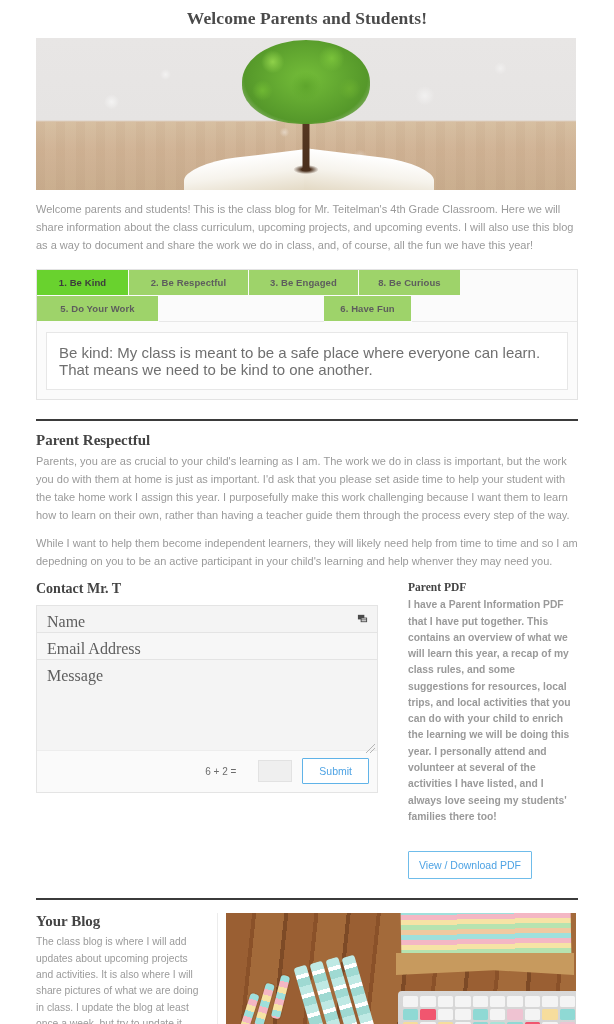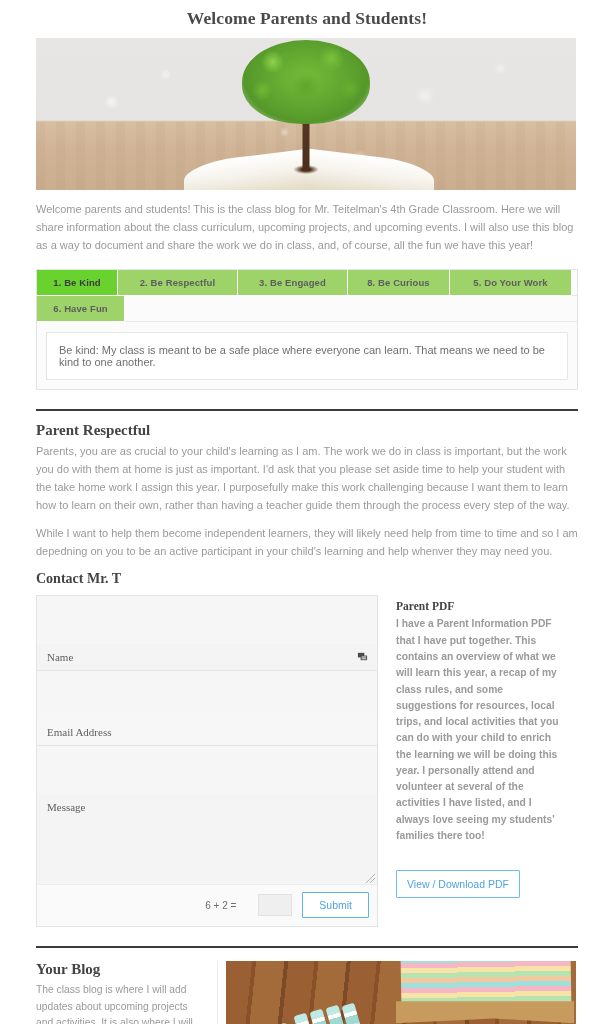--- a/index.html
+++ b/index.html
@@ -99,67 +99,66 @@
     padding: 7px 0;
     text-align: center;
     background: #9ed36a;
     border-right: 1px solid #fbfbfb;
     border-bottom: 1px solid #fbfbfb;
     cursor: pointer;
     letter-spacing: .1px;
     white-space: nowrap;
   }
   .tab.active { background: #69d22e; color:#3c3c3c; }
-  .tab.t0{width:81px}.tab.t1{width:120px}.tab.t2{width:110px}
+  .tab.t0{width:92px}.tab.t1{width:120px}.tab.t2{width:110px}
   .tab.t3{width:102px}.tab.t4{width:122px}.tab.t5{width:88px}
   .tab-filler { flex:1; background:#fbfbfb; border-bottom:1px solid #e8e8e8;}
   .tab-panel {
     background:#ffffff;
     border-top:1px solid #e3e3e3;
     margin: 10px 9px 9px 9px;
     border:1px solid #e7e7e7;
     padding: 11px 12px;
-    font-size: 11px;
+    font-size: 15px;
     color:#6f6f6f;
   }
 
   hr.rule { border:none; border-top: 2px solid #3b3b3b; margin: 19px 0 0 0; }
 
   h2.section {
     font-family: "Liberation Serif", serif;
     font-size: 15px;
     font-weight: 700;
     color: #444;
     padding-top: 11px;
     padding-bottom: 4px;
   }
 
   
-  .two-col { display:flex; gap: 18px; padding-top: 11px; align-items: center; }
+  .two-col { display:flex; gap: 30px; padding-top: 11px; }
   .col-form { width: 342px; }
   .col-pdf  { width: 168px; }
 
   h3.sub {
     font-family: "Liberation Serif", serif;
     font-size: 14px; font-weight:700; color:#444;
     padding-bottom: 8px;
   }
   h3.sub.small { font-size: 11.5px; padding-bottom: 4px;}
 
   .form-box { border:1px solid #e4e4e4; background:#f6f6f6; }
   .fld {
     position:relative;
     border-bottom:1px solid #e4e4e4;
     background:#f4f4f4;
     padding: 7px 10px;
     font-family:"Liberation Serif", serif;
-    font-size:11px;
+    font-size:16px;
     color:#5e5e5e;
     height: 27px;
-    margin-top: 48px;
   }
   .fld.alt { background:#f7f7f7; }
   .fld.msg { height: 90px; background:#f4f4f4; border-bottom:none; }
   .fld .autofill {
     position:absolute; right:9px; top:7px; width:11px; height:11px;
     color:#4a4a4a; font-size:11px; line-height:11px;
   }
   .resize-grip {
     position:absolute; right:2px; bottom:2px; width:9px; height:9px;
   }

